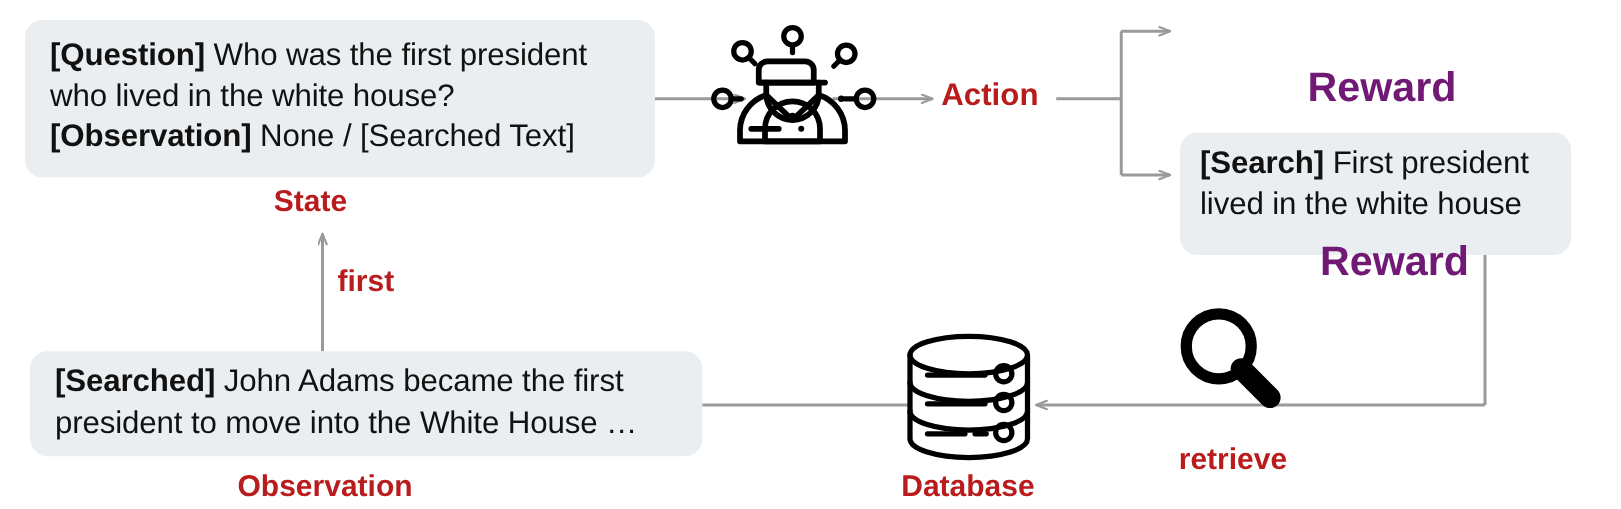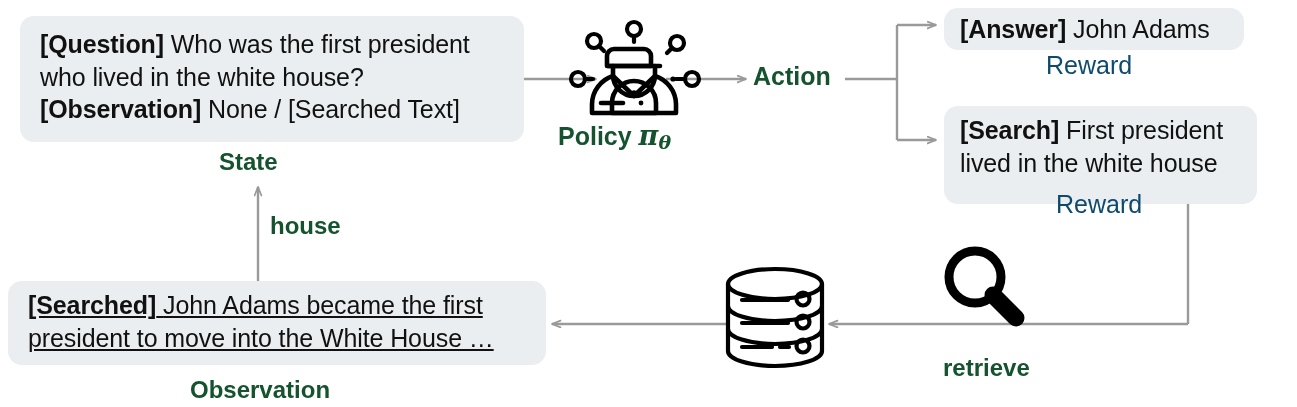--- a/index.html
+++ b/index.html
@@ -24,46 +24,46 @@
     font-size:25px;
     line-height:1.30;
     letter-spacing:-0.1px;
   }
   .box .tag{font-weight:bold;}
   .box .body{font-weight:normal;}
 
   #state-box{left:8px; top:16px; width:504px; height:126px; padding:12px 16px 10px 20px;margin-left:12px;}
   #answer-box{left:944px; top:8px; width:300px; height:42px; padding:5px 14px 5px 16px;}
   #search-box{left:944px; top:106px; width:313px; height:98px; padding:8px 14px 8px 16px;}
-  #obs-box{left:8px; top:281px; width:538px; height:84px; padding:8px 30px 8px 20px;text-decoration:underline;}
+  #obs-box{left:24px; top:281px; width:538px; height:84px; padding:8px 30px 8px 20px;}
 
   
   .caption{
     position:absolute;
     font-weight:bold;
     font-size:24px;
-    color:#14532d;
+    color:#b91c1c;
     white-space:nowrap;
   }
   #cap-state{left:219px; top:148px;text-align:center;}
   #cap-policy{left:558px; top:120px; font-size:25px;}
   #cap-action{left:753px; top:62px; font-size:25px;}
   #cap-update{left:270px; top:212px;}
   #cap-observation{left:190px; top:376px;}
   #cap-database{left:721px; top:376px;}
   #cap-retrieve{left:943px; top:334px;margin-top:20px;}
 
   .pi{font-style:italic; font-weight:bold; font-family:"DejaVu Serif",serif; font-size:27px;}
   .sub{font-style:italic; font-family:"DejaVu Serif",serif; font-size:19px; vertical-align:-4px;}
 
   .reward{
     position:absolute;
-    font-weight:normal;
-    font-size:25px;
-    color:#0c4a6e;
+    font-weight:bold;
+    font-size:33px;
+    color:#701a75;
     white-space:nowrap;
   }
   #reward-answer{left:1046px; top:51px;}
   #reward-search{left:1056px; top:190px;}
 
   
   #vec{position:absolute; left:0; top:0; width:1297px; height:407px;}
 </style>
 </head>
 <body>
@@ -148,42 +148,35 @@
 
   <div class="box" id="state-box">
     <span class="tag">[Question]</span>
     <span class="body">Who was the first president who lived in the white house?</span>
     <br>
     <span class="tag">[Observation]</span>
     <span class="body">None / [Searched Text]</span>
   </div>
   <div class="caption" id="cap-state">State</div>
 
-  <div class="caption" id="cap-policy">
-    <span>Policy</span>
-    <span class="pi">π</span><span class="sub">θ</span>
-  </div>
 
   <div class="caption" id="cap-action">Action</div>
 
-  <div class="box" id="answer-box">
-    <span class="tag">[Answer]</span>
-    <span class="body">John Adams</span>
-  </div>
   <div class="reward" id="reward-answer">Reward</div>
 
   <div class="box" id="search-box">
     <span class="tag">[Search]</span>
     <span class="body">First president lived in the white house</span>
   </div>
   <div class="reward" id="reward-search">Reward</div>
 
   <div class="caption" id="cap-retrieve">retrieve</div>
+  <div class="caption" id="cap-database">Database</div>
 
   <div class="box" id="obs-box">
     <span class="tag">[Searched]</span>
     <span class="body">John Adams became the first president to move into the White House …</span>
   </div>
   <div class="caption" id="cap-observation">Observation</div>
 
-  <div class="caption" id="cap-update">house</div>
+  <div class="caption" id="cap-update">first</div>
 
 </div>
 
 </body></html>

